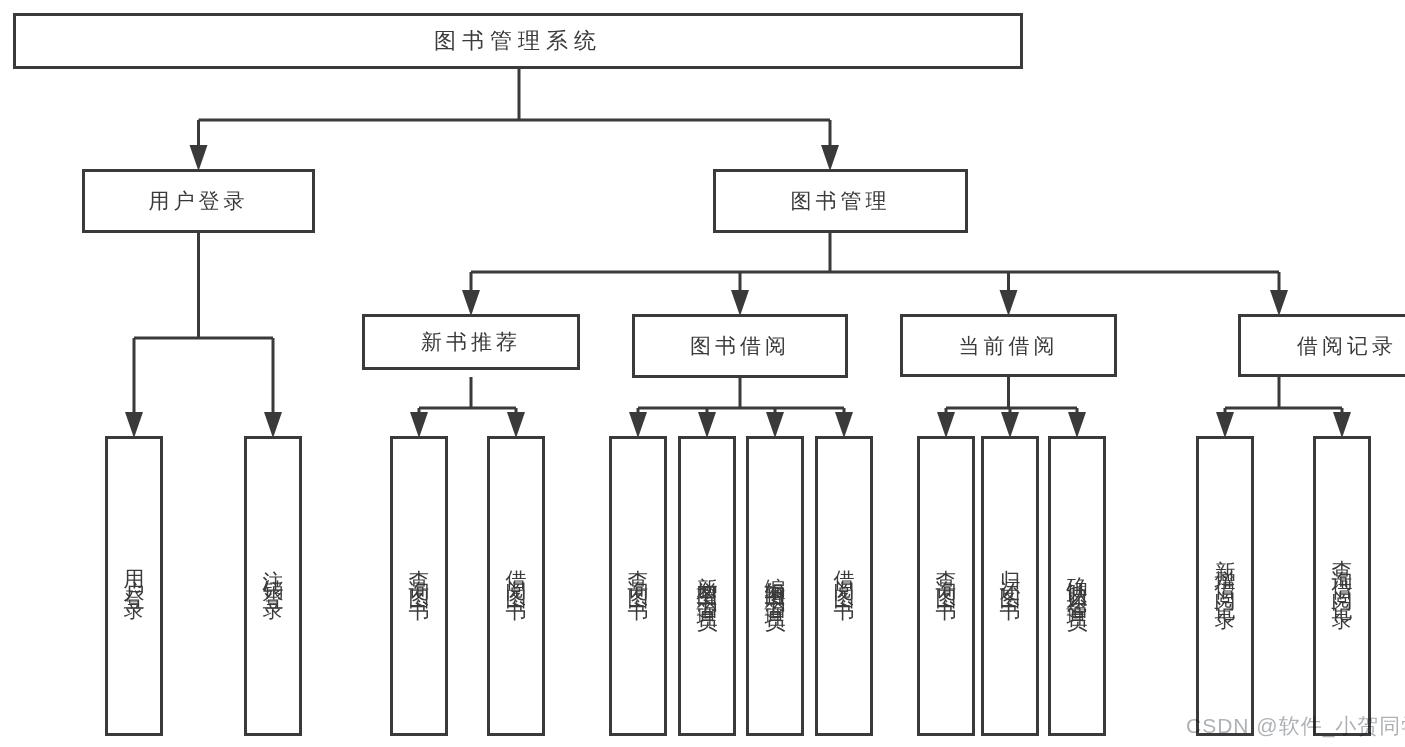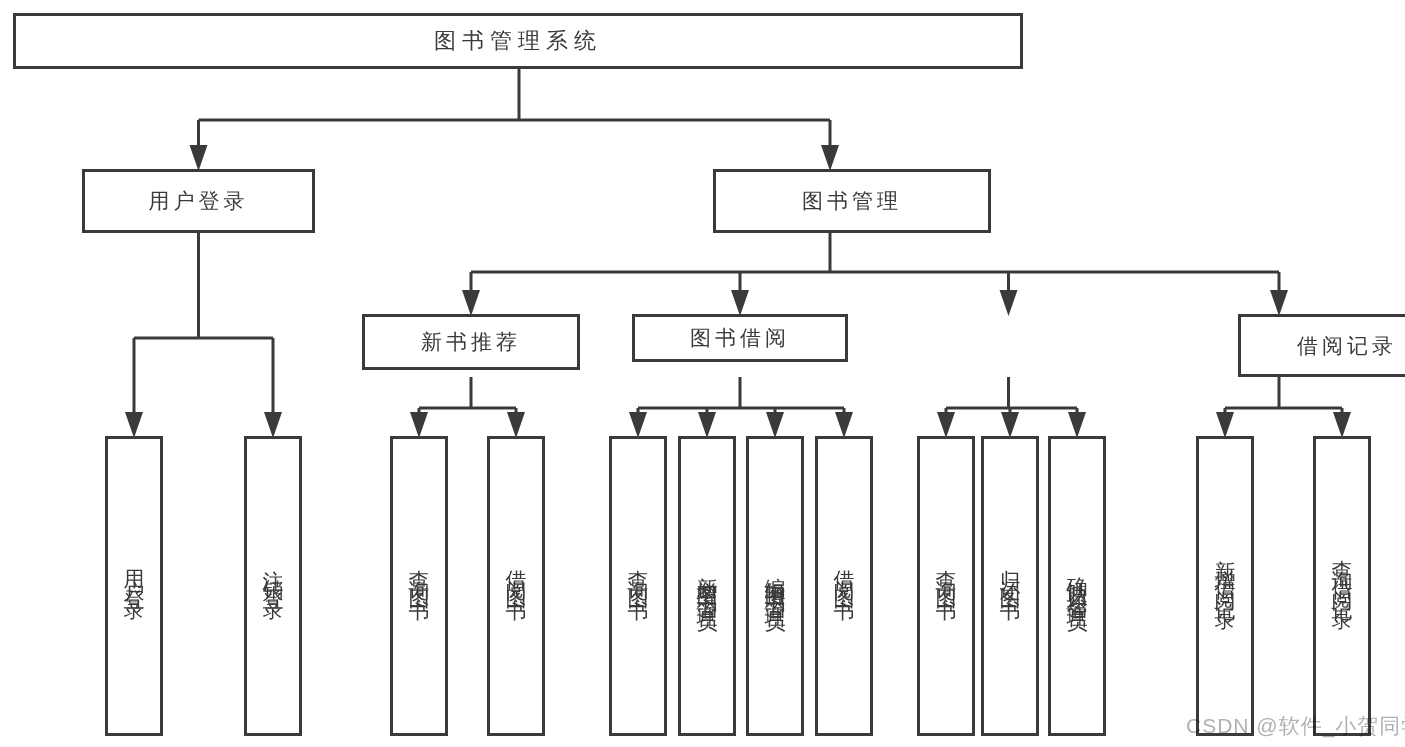--- a/index.html
+++ b/index.html
@@ -76,29 +76,32 @@
     <polygon points="1333,412 1351,412 1342,438"></polygon>
   </svg>
 
   <div class="box root" style="left:13px;top:13px;width:1010px;height:56px">
     <span>图书管理系统</span>
   </div>
 
   <div class="box h" style="left:82px;top:169px;width:233px;height:64px">
     <span>用户登录</span>
   </div>
-  <div class="box h" style="left:713px;top:169px;width:278px;height:64px">
+  <div class="box h" style="left:713px;top:169px;width:255px;height:64px">
     <span>图书管理</span>
   </div>
 
   <div class="box h" style="left:362px;top:314px;width:218px;height:56px">
     <span>新书推荐</span>
   </div>
-  <div class="box h" style="left:632px;top:314px;width:216px;height:48px">
+  <div class="box h" style="left:632px;top:314px;width:216px;height:64px">
     <span>图书借阅</span>
+  </div>
+  <div class="box h" style="left:900px;top:314px;width:217px;height:63px">
+    <span>当前借阅</span>
   </div>
   <div class="box h" style="left:1238px;top:314px;width:218px;height:63px">
     <span>借阅记录</span>
   </div>
 
   <div class="box v" style="left:105px">
     <span>用户登录</span>
   </div>
   <div class="box v" style="left:244px">
     <span>注销登录</span>

